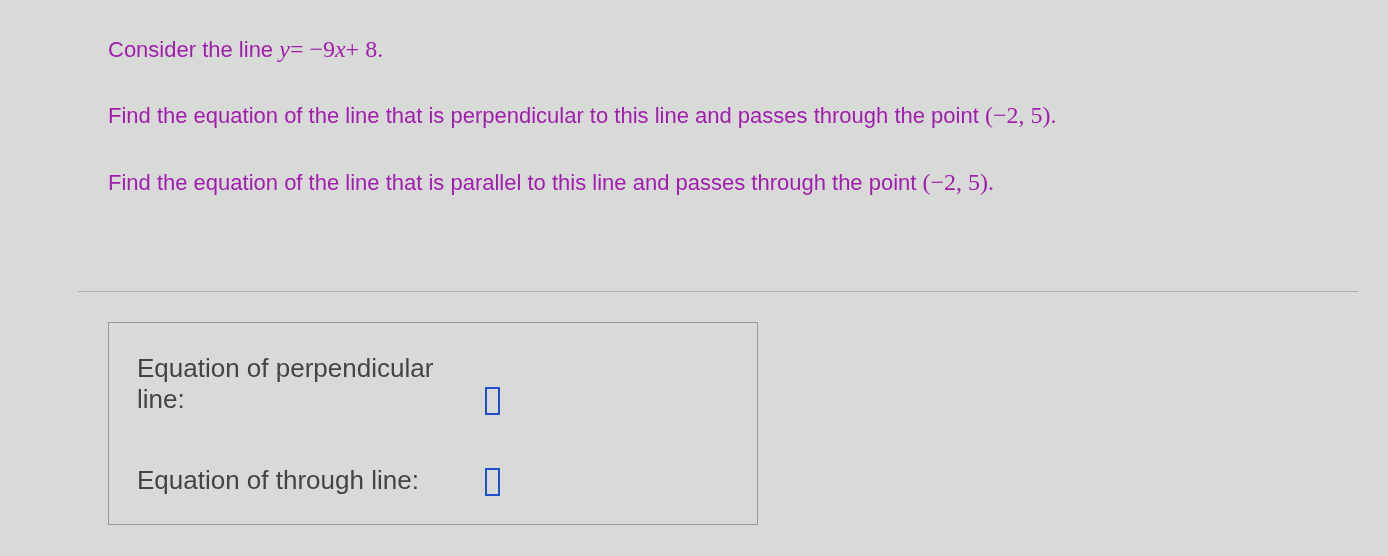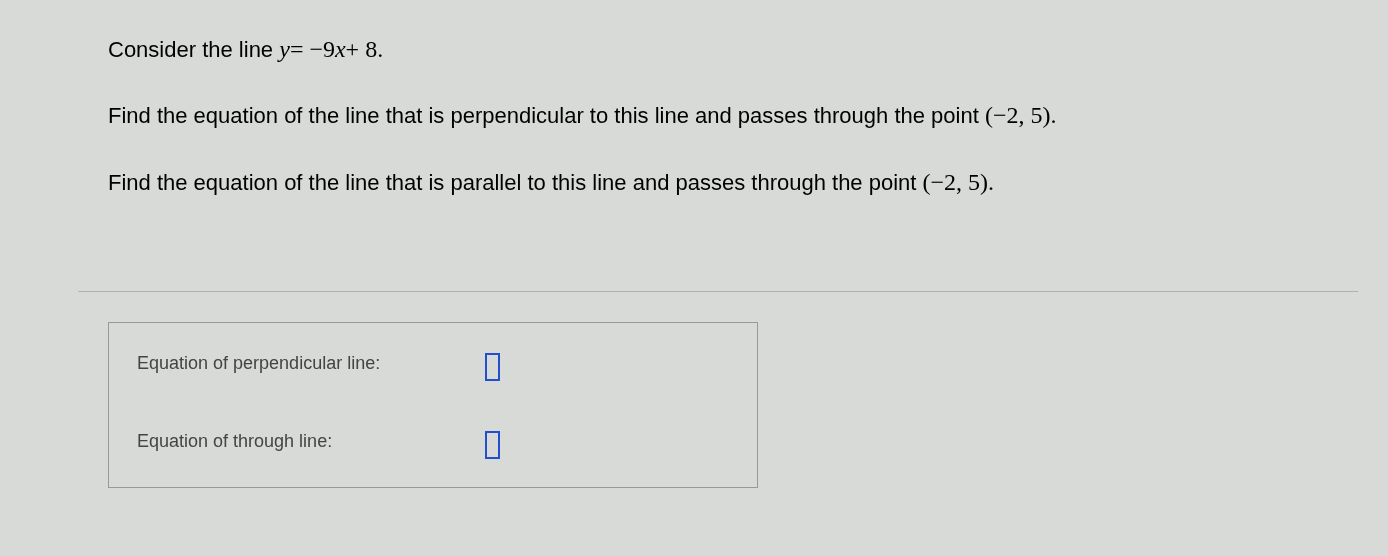--- a/index.html
+++ b/index.html
@@ -13,21 +13,21 @@
       width: 1388px;
       height: 556px;
       padding: 30px 0 0 108px;
       color: #3a3a3a;
       overflow: hidden;
     }
     .question-text {
       font-size: 22px;
       line-height: 1.6;
       margin-bottom: 28px;
-      color: #000000;
+      color: #a21caf;
     }
     .math-var {
       font-style: italic;
       font-family: 'Times New Roman', serif;
       font-size: 24px;
     }
     .math-expr {
       font-family: 'Times New Roman', serif;
       font-size: 24px;
     }
@@ -40,23 +40,23 @@
       padding-left: 30px;
     }
     .answer-box {
       border: 1px solid #999;
       width: 650px;
       padding: 30px 28px 28px 28px;
       background: transparent;
     }
     .answer-row {
       display: flex;
-      align-items: flex-start;
+      align-items: flex-end;
       margin-bottom: 50px;
-      font-size: 18px;
+      font-size: 26px;
       color: #444;
     }
     .answer-row:last-child {
       margin-bottom: 0;
     }
     .answer-label {
       display: inline-block;
     }
     .input-box {
       display: inline-block;

